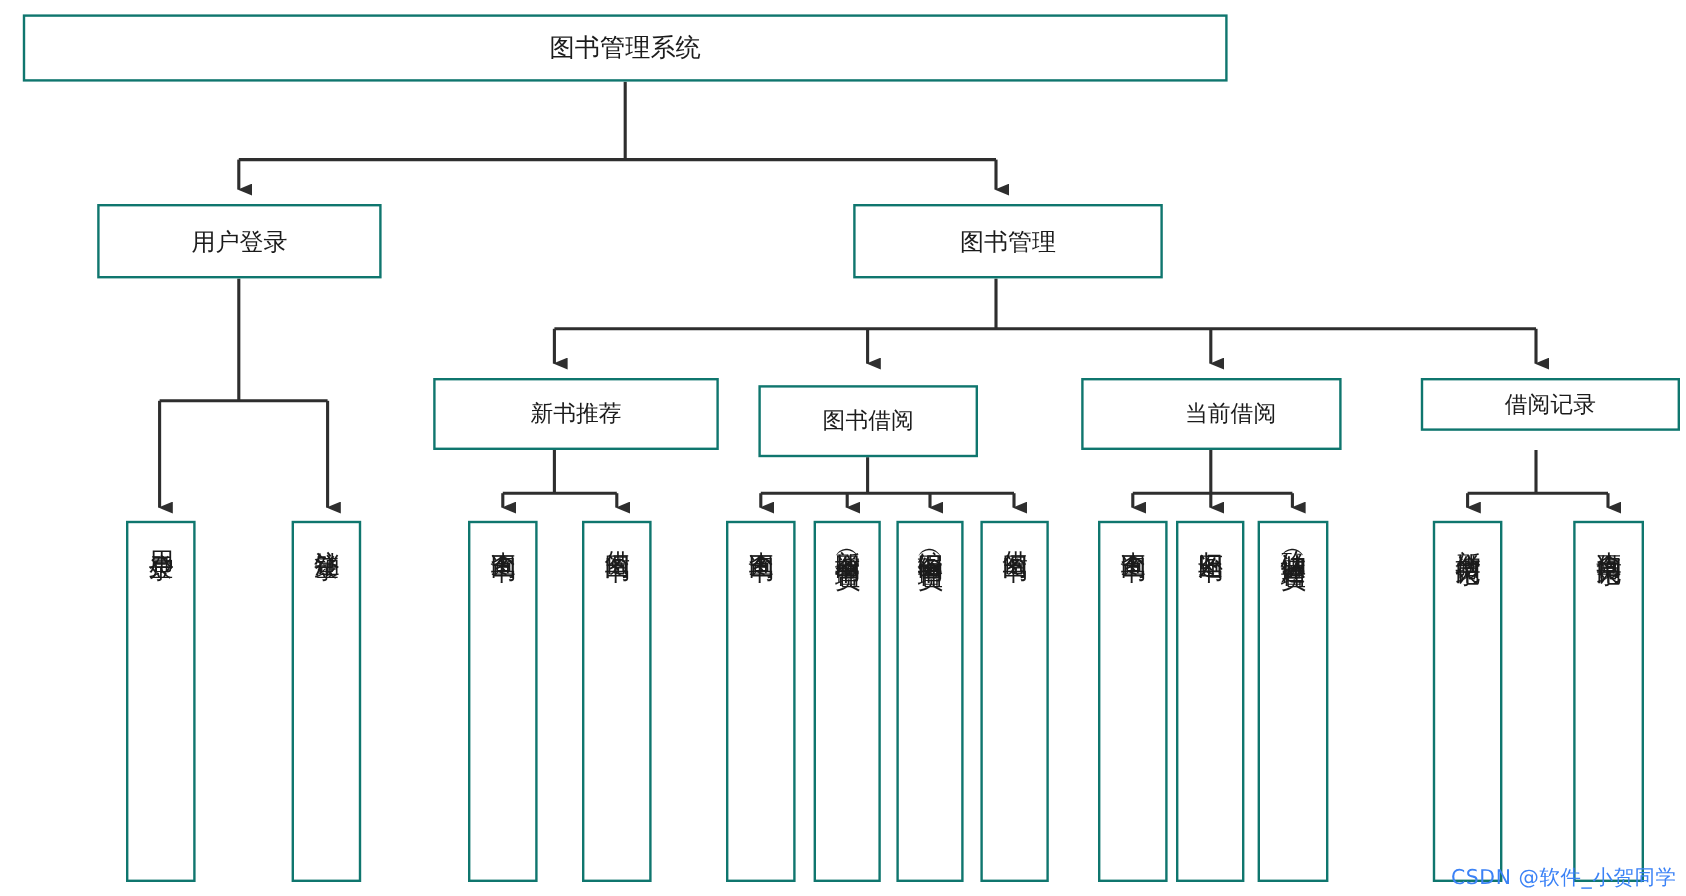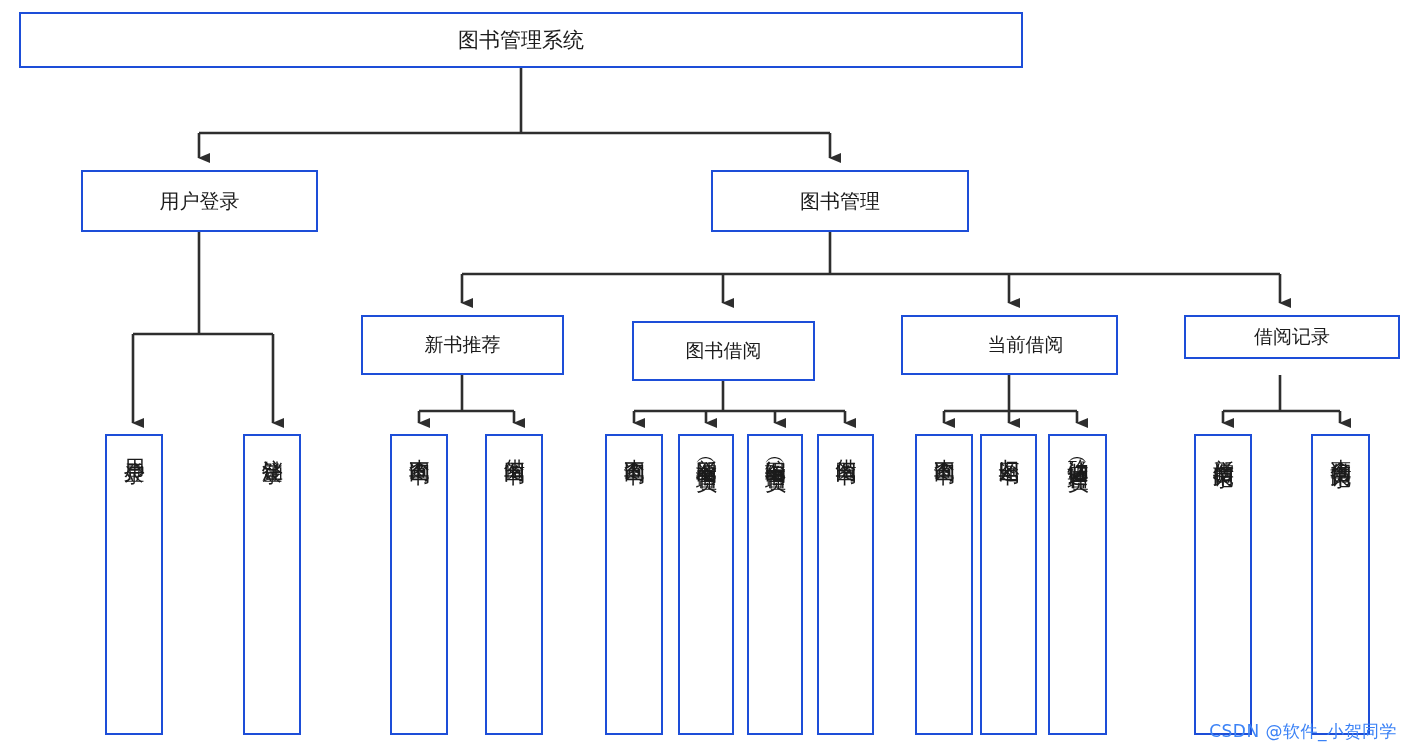--- a/index.html
+++ b/index.html
@@ -22,21 +22,21 @@
     left: 0;
     top: 0;
     width: 1405px;
     height: 747px;
     pointer-events: none;
   }
   .node {
     position: absolute;
     box-sizing: border-box;
     background: #ffffff;
-    border: 2px solid #1d4ed8;
+    border: 2px solid #0f766e;
     display: flex;
     align-items: center;
     justify-content: center;
     color: #1b1b1b;
   }
   .node.root {
     font-size: 21px;
   }
   .node.lvl2 {
     font-size: 20px;
@@ -127,21 +127,21 @@
     <span>图书管理系统</span>
   </div>
 
   <div class="node lvl2" style="left:81px; top:170px; width:237px; height:62px;">
     <span>用户登录</span>
   </div>
   <div class="node lvl2" style="left:711px; top:170px; width:258px; height:62px;">
     <span>图书管理</span>
   </div>
 
-  <div class="node lvl3" style="left:361px; top:315px; width:203px; height:60px;font-family:Liberation Serif, serif;">
+  <div class="node lvl3" style="left:361px; top:315px; width:238px; height:60px;font-family:Liberation Serif, serif;">
     <span>新书推荐</span>
   </div>
   <div class="node lvl3" style="left:632px; top:321px; width:183px; height:60px;">
     <span>图书借阅</span>
   </div>
   <div class="node lvl3" style="left:901px; top:315px; width:217px; height:60px;padding-left:32px;">
     <span>当前借阅</span>
   </div>
   <div class="node lvl3" style="left:1184px; top:315px; width:216px; height:44px;">
     <span>借阅记录</span>

